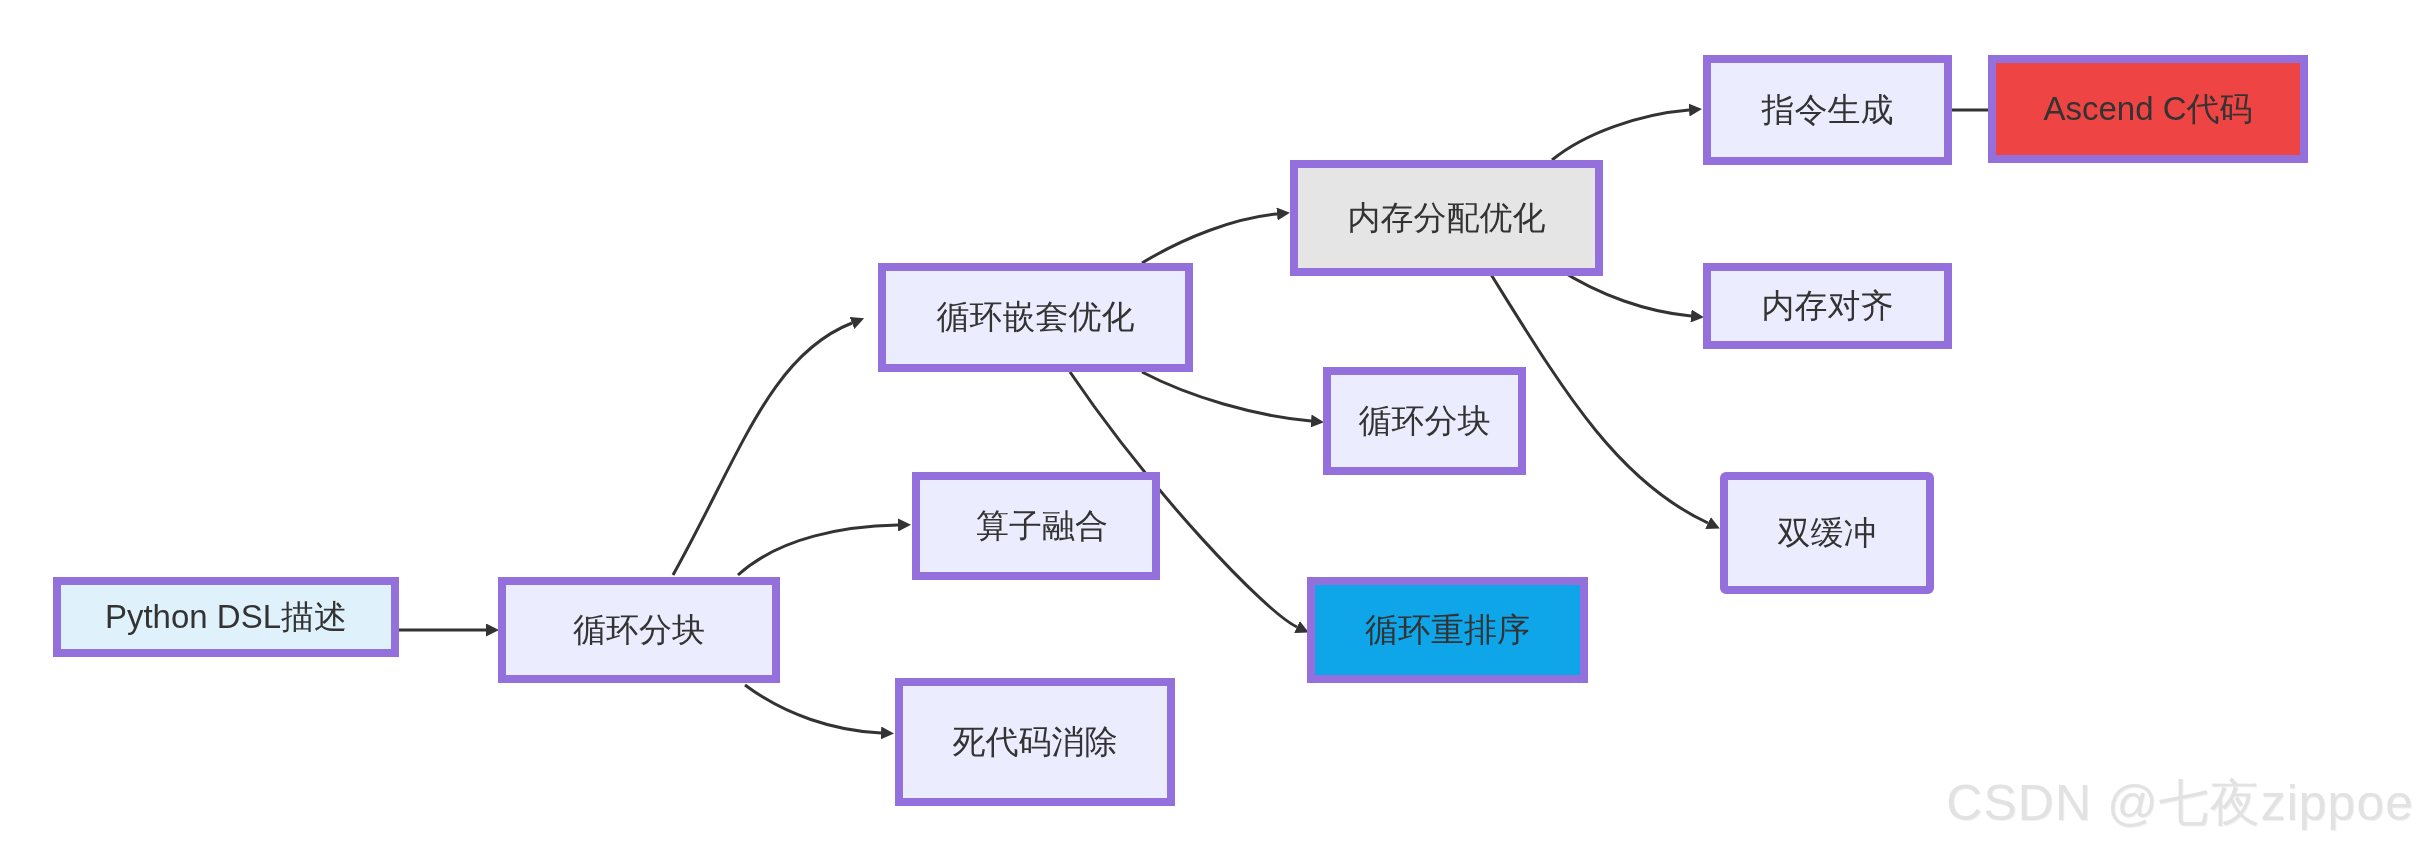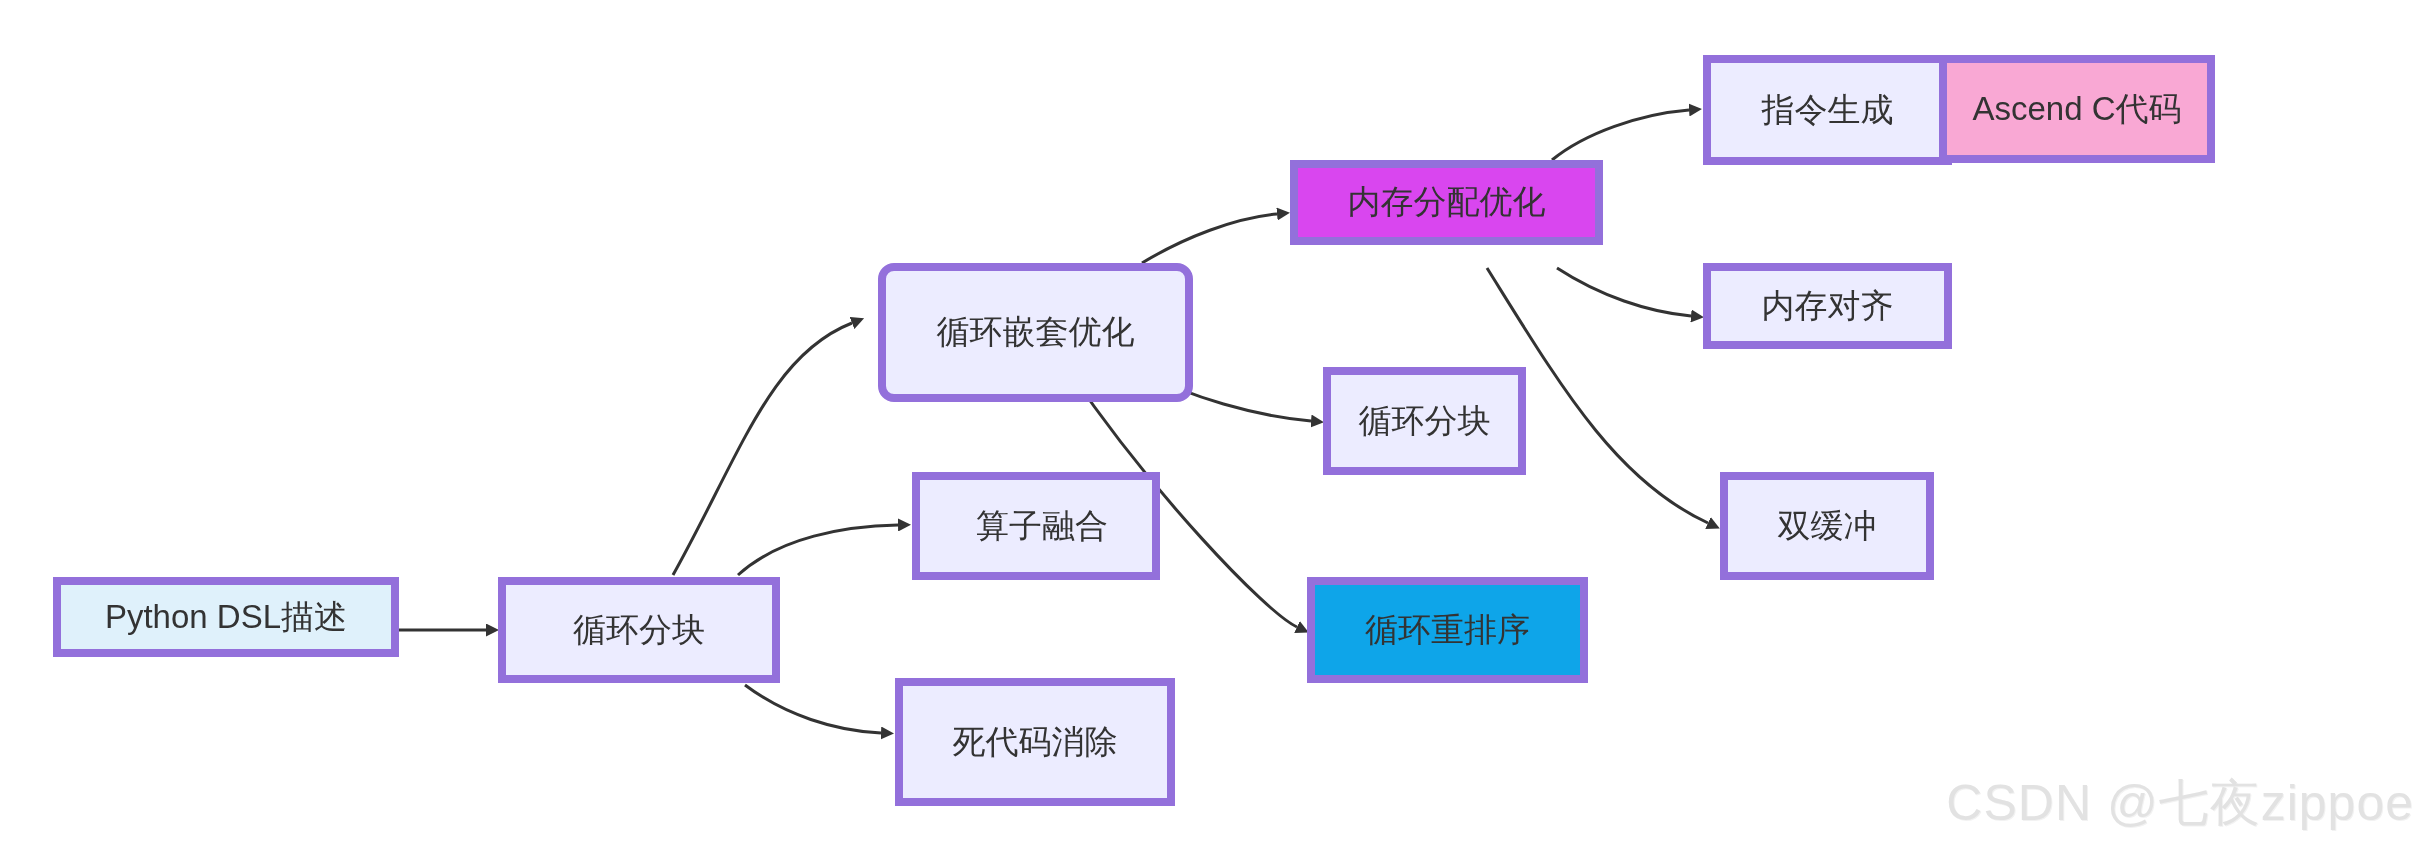--- a/index.html
+++ b/index.html
@@ -66,26 +66,26 @@
         <path d="M 1070,372 C 1150,490 1265,612 1297,627" class="edge" marker-end="url(#arrowhead)"></path>
         <path d="M 1552,160 C 1585,133 1640,114 1689,110" class="edge" marker-end="url(#arrowhead)"></path>
         <path d="M 1557,268 C 1600,296 1648,312 1691,316" class="edge" marker-end="url(#arrowhead)"></path>
         <path d="M 1487,268 C 1560,385 1615,480 1708,523" class="edge" marker-end="url(#arrowhead)"></path>
         <path d="M 1952,110 L 2040,110" class="edge" marker-end="url(#arrowhead)"></path>
       </g>
   </svg>
 
   <div class="node" style="left: 53px; top: 577px; width: 346px; height: 80px; background: rgb(223, 241, 251); border-color: rgb(147, 112, 219);">Python DSL描述</div>
   <div class="node" style="left: 498px; top: 577px; width: 282px; height: 106px; background: rgb(236, 236, 255); border-color: rgb(147, 112, 219);">循环分块</div>
-  <div class="node" style="left: 878px; top: 263px; width: 315px; height: 139px; background: rgb(236, 236, 255); border-color: rgb(147, 112, 219); border-radius: 16px;">循环嵌套优化</div>
+  <div class="node" style="left: 878px; top: 263px; width: 315px; height: 109px; background: rgb(236, 236, 255); border-color: rgb(147, 112, 219);">循环嵌套优化</div>
   <div class="node" style="left: 912px; top: 472px; width: 248px; height: 108px; background: rgb(236, 236, 255); border-color: rgb(147, 112, 219); padding-left: 12px;">算子融合</div>
   <div class="node" style="left: 895px; top: 678px; width: 280px; height: 128px; background: rgb(236, 236, 255); border-color: rgb(147, 112, 219);">死代码消除</div>
-  <div class="node" style="left: 1290px; top: 160px; width: 313px; height: 85px; background: #d946ef; border-color: rgb(147, 112, 219);">内存分配优化</div>
+  <div class="node" style="left: 1290px; top: 160px; width: 313px; height: 116px; background: #e5e5e5; border-color: rgb(147, 112, 219);">内存分配优化</div>
   <div class="node" style="left: 1323px; top: 367px; width: 203px; height: 108px; background: rgb(236, 236, 255); border-color: rgb(147, 112, 219);">循环分块</div>
   <div class="node" style="left: 1307px; top: 577px; width: 281px; height: 106px; background: #0ea5e9; border-color: rgb(147, 112, 219);">循环重排序</div>
   <div class="node" style="left: 1703px; top: 55px; width: 249px; height: 110px; background: rgb(236, 236, 255); border-color: rgb(147, 112, 219);">指令生成</div>
   <div class="node" style="left: 1703px; top: 263px; width: 249px; height: 86px; background: rgb(236, 236, 255); border-color: rgb(147, 112, 219);">内存对齐</div>
-  <div class="node" style="left: 1720px; top: 472px; width: 214px; height: 108px; background: rgb(236, 236, 255); border-color: rgb(147, 112, 219);">双缓冲</div>
-  <div class="node" style="left: 1939px; top: 55px; width: 276px; height: 108px; background: #f9a8d4; border-color: rgb(147, 112, 219);">Ascend C代码</div>
+  <div class="node" style="left: 1720px; top: 472px; width: 214px; height: 122px; background: rgb(236, 236, 255); border-color: rgb(147, 112, 219); border-radius: 6px;">双缓冲</div>
+  <div class="node" style="left: 1988px; top: 55px; width: 320px; height: 108px; background: #ef4444; border-color: rgb(147, 112, 219);">Ascend C代码</div>
 
   <div id="watermark">CSDN @七夜zippoe</div>
 
 </div>
 
 </body></html>

